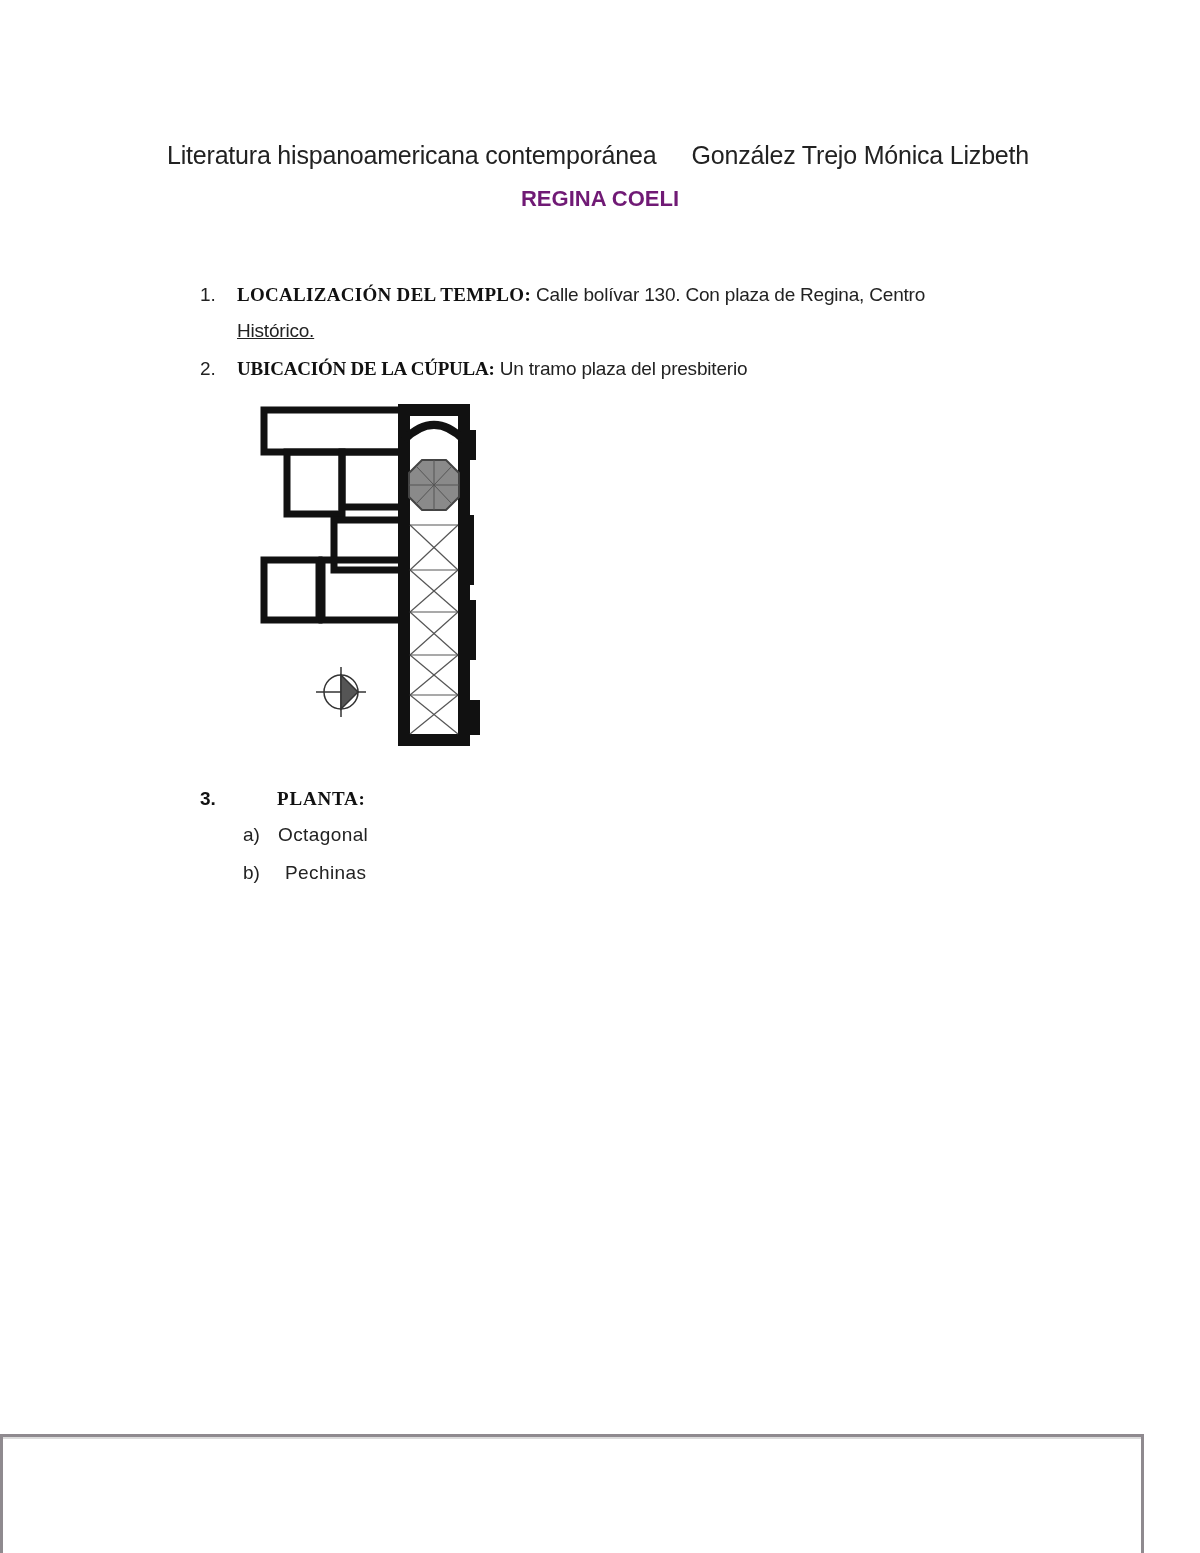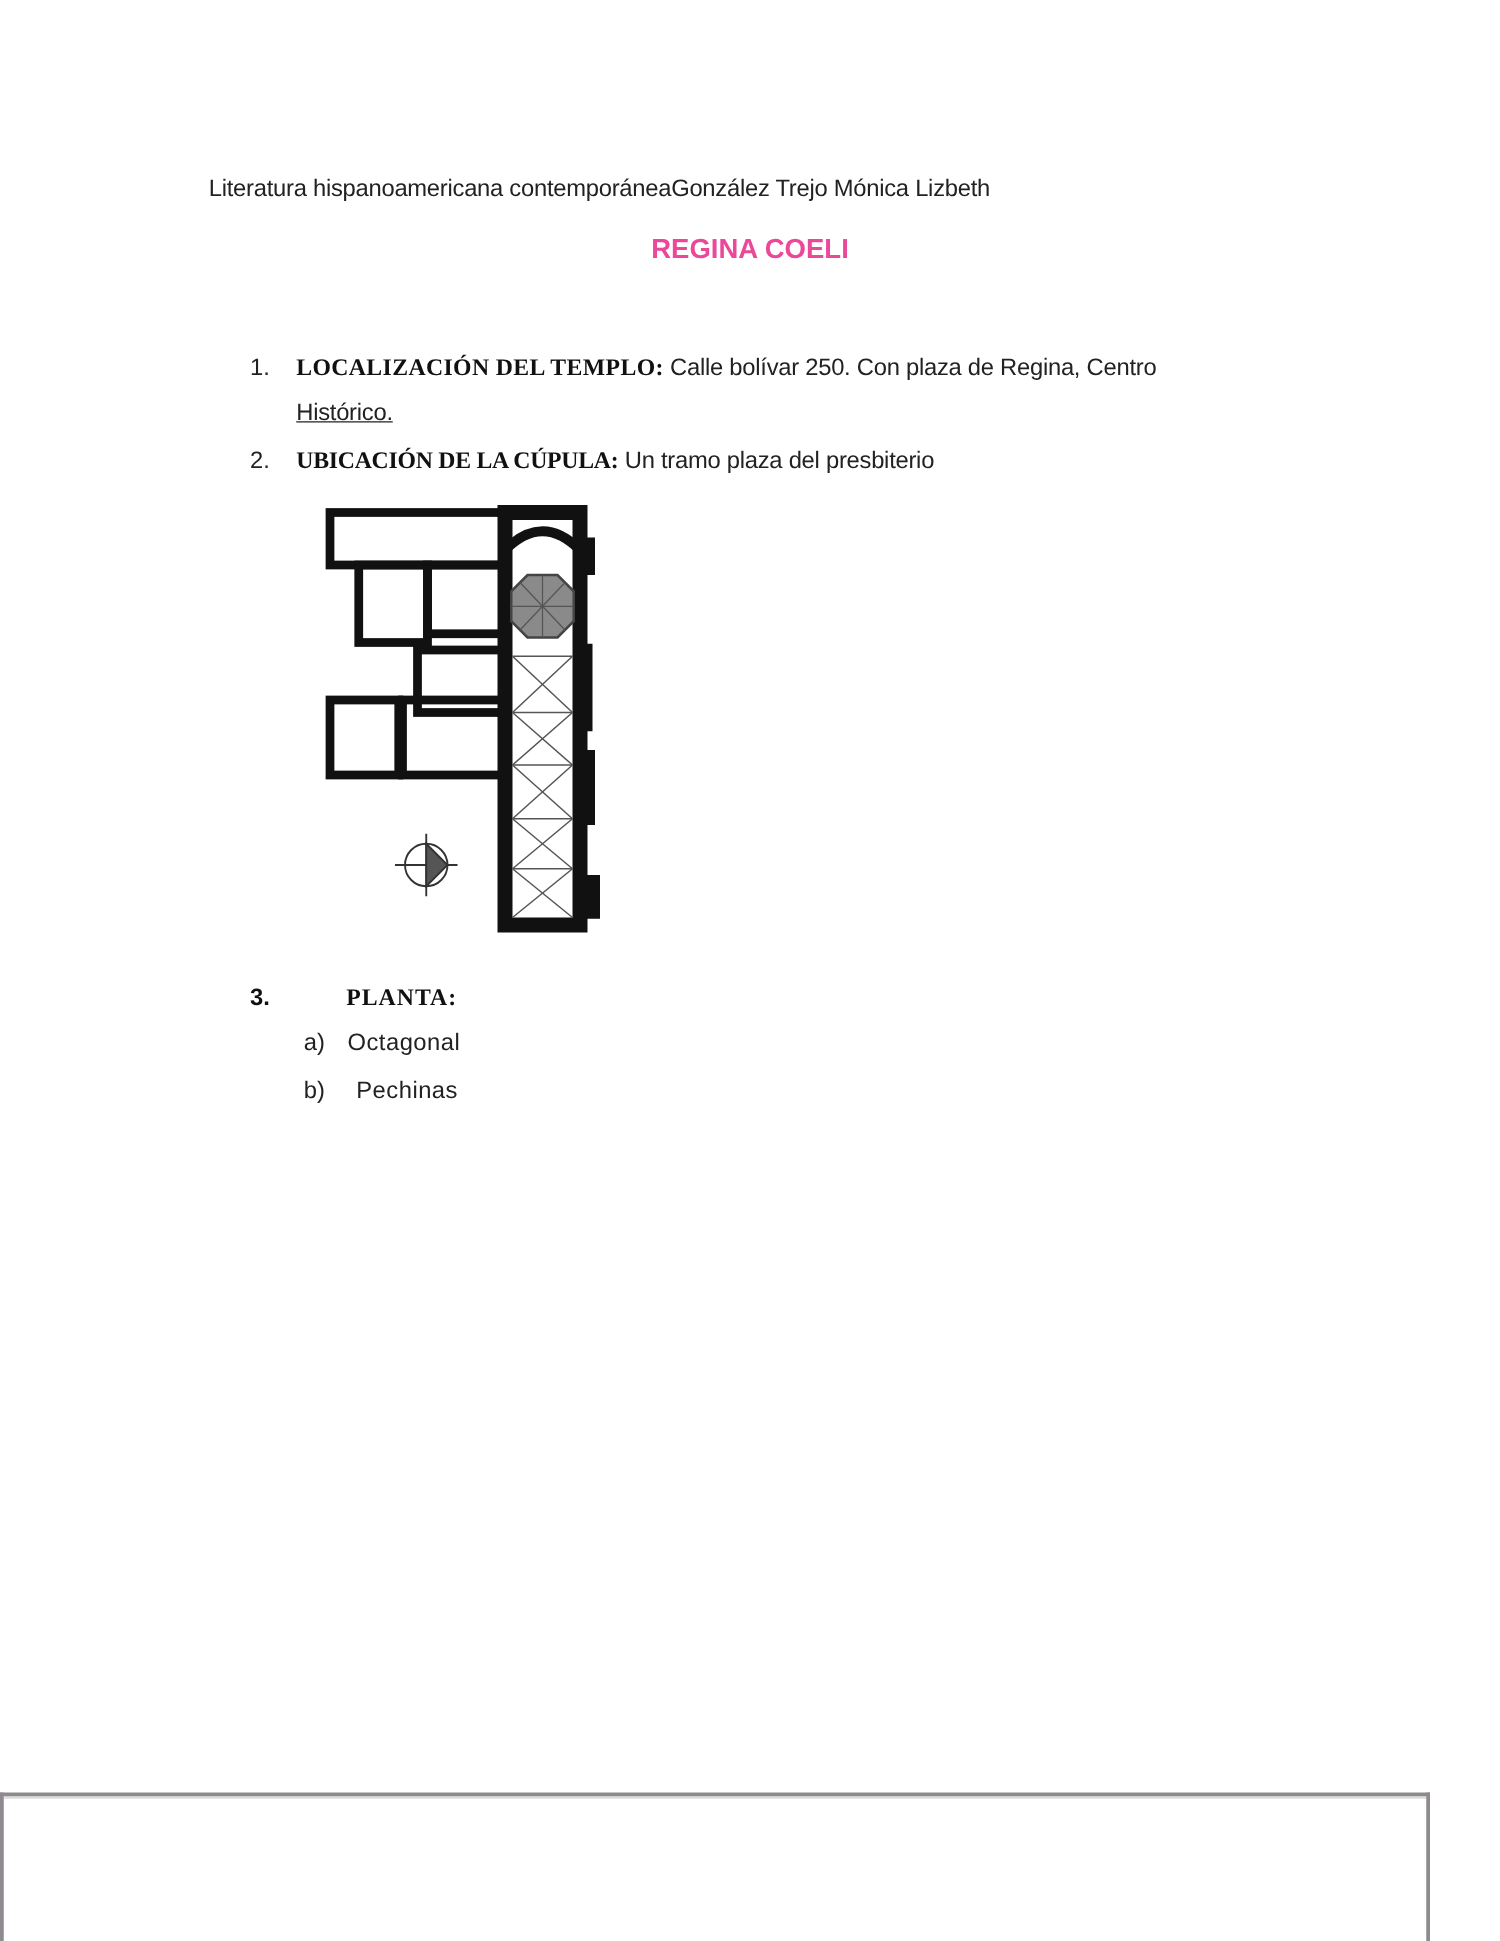--- a/index.html
+++ b/index.html
@@ -1,22 +1,22 @@
 <!DOCTYPE html>
 <html><head>
   <meta charset="utf-8">
   <style>
     html, body { margin: 0; padding: 0; background: #ffffff; }
     body { width: 1200px; height: 1553px; position: relative; overflow: hidden;
       font-family: "Liberation Sans", sans-serif; color: #111; }
     .page { position: absolute; left: 0; top: 0; width: 1200px; height: 1553px; }
-    .header { position: absolute; top: 141px; left: 167px; width: 862px; font-size: 19px;
-      display: flex; color: #222; letter-spacing: -0.2px; }
+    .header { position: absolute; top: 141px; left: 167px; width: 862px; font-size: 25px;
+      display: flex; justify-content: space-between; color: #222; letter-spacing: -0.2px; }
     .title { position: absolute; left: 0; width: 1200px; text-align: center; font-weight: bold;
-      font-size: 22px; color: #ec4899; }
+      font-size: 22px; color: #701a75; }
     .title1 { top: 186px; }
     .title2 { top: 236px; }
     .item { position: absolute; font-size: 19px; color: #222; letter-spacing: -0.2px; }
     .item b { color: #111; font-family: Liberation Serif, serif; }
     .num { position: absolute; font-size: 19px; color: #222; }
     .plan { position: absolute; left: 254px; top: 400px; width: 262px; height: 360px; }
     .bottom-box { position: absolute; left: 0; top: 1434px; width: 1138px; height: 140px;
       border-top: 3px solid #8f8a8f; border-left: 3px solid #8f8a8f; border-right: 3px solid #8f8a8f;
       box-shadow: inset 0 2px 0 #dcdcdc; }
   </style>
@@ -27,21 +27,21 @@
 
   <div class="header">
     <span>Literatura hispanoamericana contemporánea</span>
     <span>González Trejo Mónica Lizbeth</span>
   </div>
 
   <div class="title title1">REGINA COELI</div>
 
   <span class="num" style="left:200px; top:284px;">1.</span>
   <div class="item" style="left:237px; top:284px; width:800px;">
-    <b style="letter-spacing:0.3px;">LOCALIZACIÓN DEL TEMPLO:</b><span> Calle bolívar 250. Con plaza de Regina, Centro</span>
+    <b style="letter-spacing:0.3px;">LOCALIZACIÓN DEL TEMPLO:</b><span> Calle bolívar 130. Con plaza de Regina, Centro</span>
   </div>
   <div class="item" style="left:237px; top:320px;text-decoration:underline;">Histórico.</div>
 
   <span class="num" style="left:200px; top:358px;">2.</span>
   <div class="item" style="left:237px; top:358px;">
     <b>UBICACIÓN DE LA CÚPULA:</b><span> Un tramo plaza del presbiterio</span>
   </div>
 
   <svg class="plan" viewBox="0 0 262 360">
     <g fill="none" stroke="#111" stroke-width="7">

